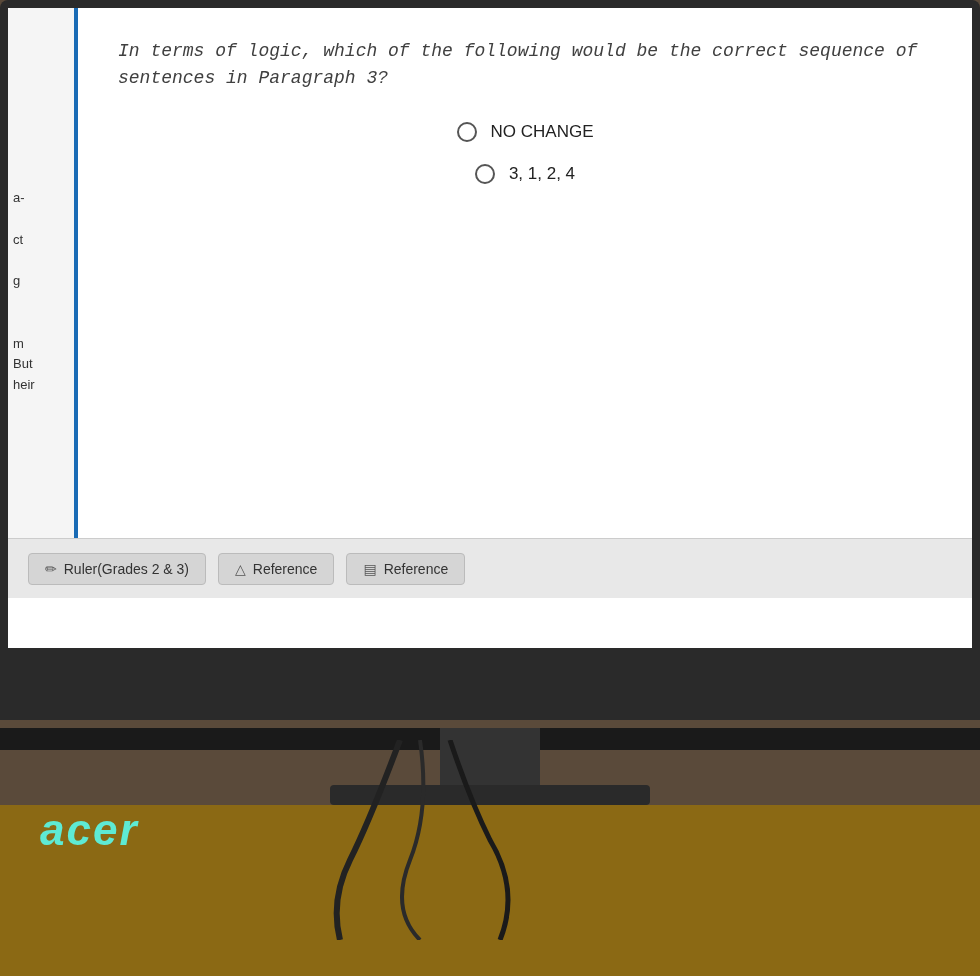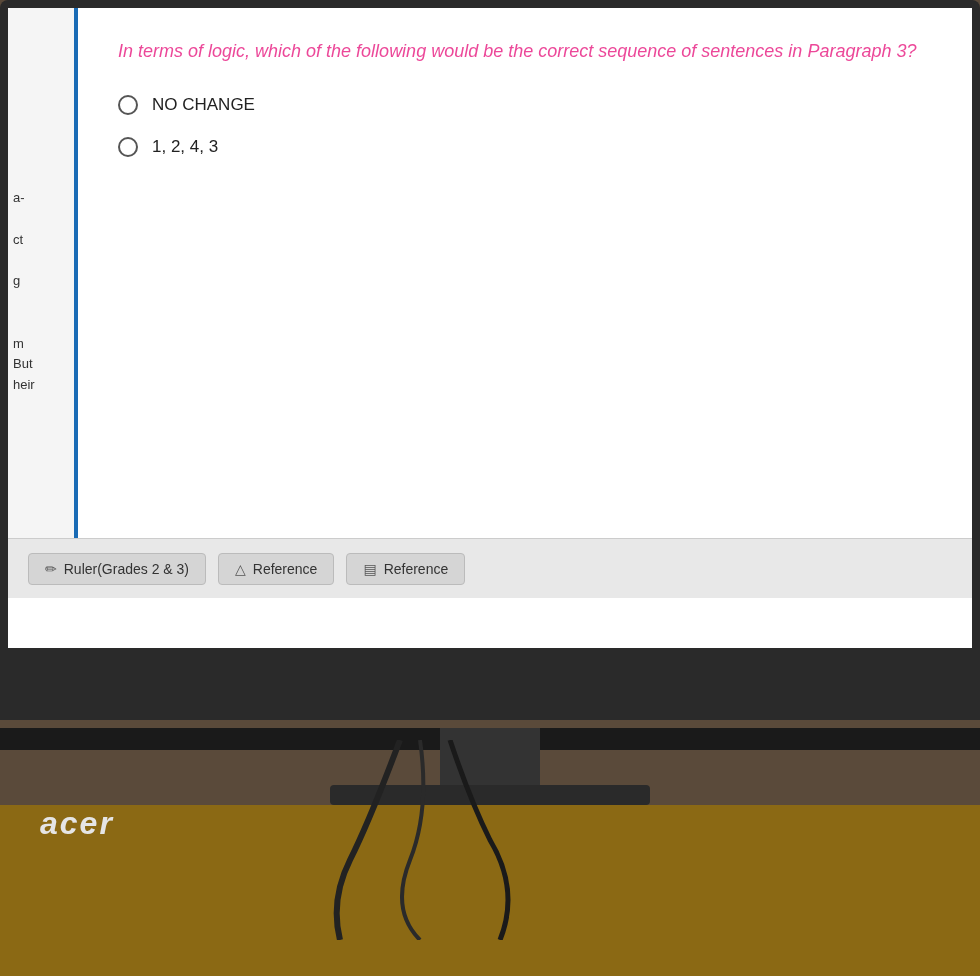--- a/index.html
+++ b/index.html
@@ -63,37 +63,39 @@
       left: 70px;
       top: 0;
       right: 0;
       height: 530px;
       background: #ffffff;
       padding: 30px 40px;
     }
 
     .question-text {
       font-size: 18px;
-      color: #ec4899;
+      color: #404040;
       line-height: 1.5;
       margin-bottom: 30px;
       font-style: italic;
+      font-family: Liberation Mono, monospace;
     }
 
     .options-list {
       list-style: none;
       padding: 0;
     }
 
     .option-item {
       display: flex;
       align-items: center;
       margin-bottom: 22px;
       font-size: 17px;
       color: #222;
+      justify-content: center;
     }
 
     .radio-circle {
       width: 20px;
       height: 20px;
       border-radius: 50%;
       border: 2px solid #555;
       margin-right: 14px;
       flex-shrink: 0;
       background: #fff;
@@ -169,22 +171,22 @@
       left: 250px;
       width: 400px;
       height: 200px;
     }
 
     
     .acer-logo {
       position: absolute;
       top: 805px;
       left: 40px;
-      font-size: 32px;
-      color: #e5e5e5;
+      font-size: 44px;
+      color: #5eead4;
       font-style: italic;
       font-weight: bold;
       letter-spacing: 2px;
     }
 
     .monitor-bottom-bar {
       position: absolute;
       top: 728px;
       left: 0;
       right: 0;
@@ -218,21 +220,21 @@
     <div class="main-content">
       <p class="question-text">In terms of logic, which of the following would be the correct sequence of sentences in Paragraph 3?</p>
 
       <ul class="options-list">
         <li class="option-item">
           <div class="radio-circle"></div>
           <span>NO CHANGE</span>
         </li>
         <li class="option-item">
           <div class="radio-circle"></div>
-          <span>1, 2, 4, 3</span>
+          <span>3, 1, 2, 4</span>
         </li>
       </ul>
     </div>
 
     <div class="bottom-toolbar">
       <button class="tool-button">
         <span class="tool-icon">✏</span>
         <span>Ruler(Grades 2 &amp; 3)</span>
       </button>
       <button class="tool-button">

